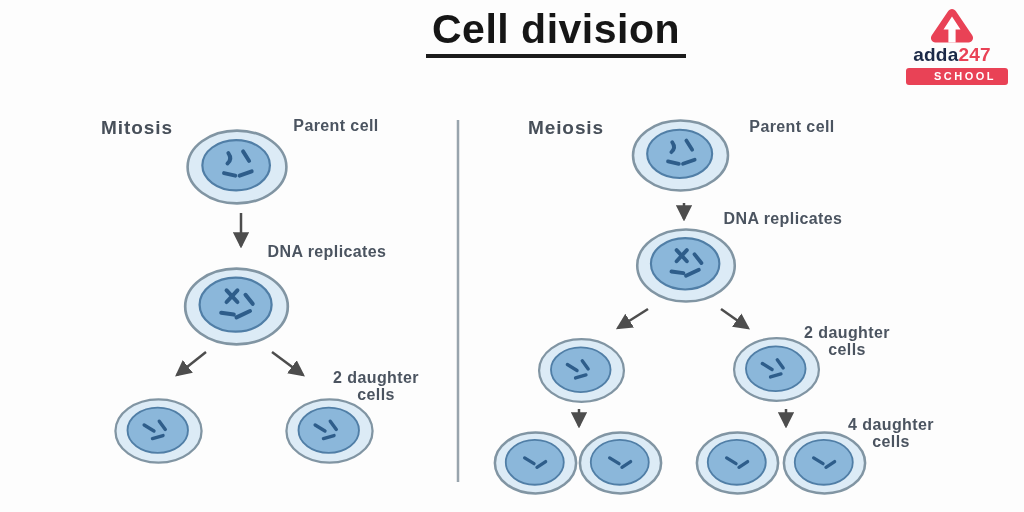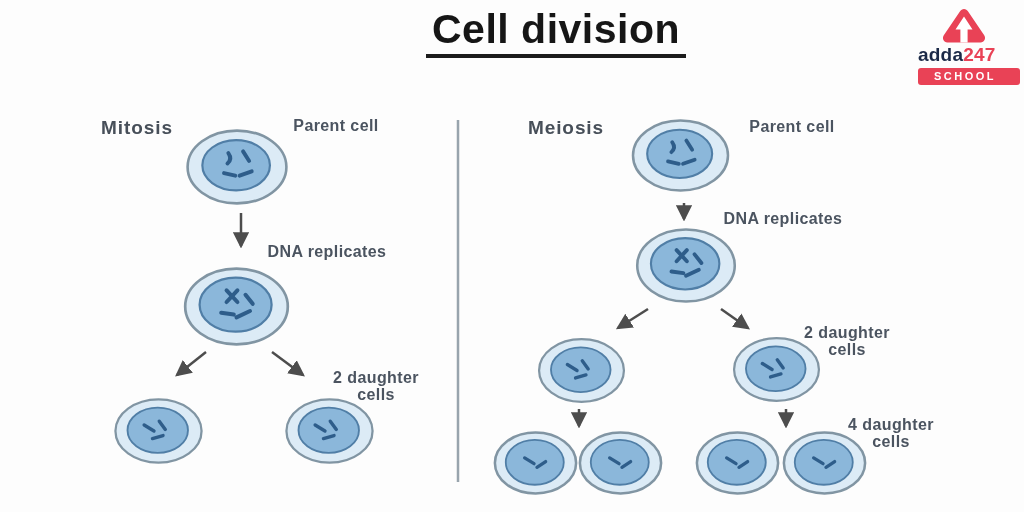--- a/index.html
+++ b/index.html
@@ -8,21 +8,21 @@
     background:#fdfdfd;
     font-family:"Liberation Sans",sans-serif;
   }
   .title{
     position:absolute;top:6px;left:50%;transform:translateX(-50%);
     font-weight:bold;font-size:41px;color:#161616;
     border-bottom:4px solid #1c1c1c;padding:0 6px 1px 6px;
     letter-spacing:.5px;white-space:nowrap;margin-left:44px;
   }
   .logo{
-    position:absolute;top:7px;right:14px;width:92px;text-align:left;
+    position:absolute;top:7px;right:26px;width:92px;text-align:center;
   }
   .logo .tri{display:block;margin:0 auto;}
   .brand{
     font-weight:bold;font-size:19px;line-height:20px;letter-spacing:.2px;
     white-space:nowrap;
   }
   .brand .adda{color:#1b2947;}
   .brand .n247{color:#e94256;}
   .school{
     margin:3px auto 0 auto;width:86px;

